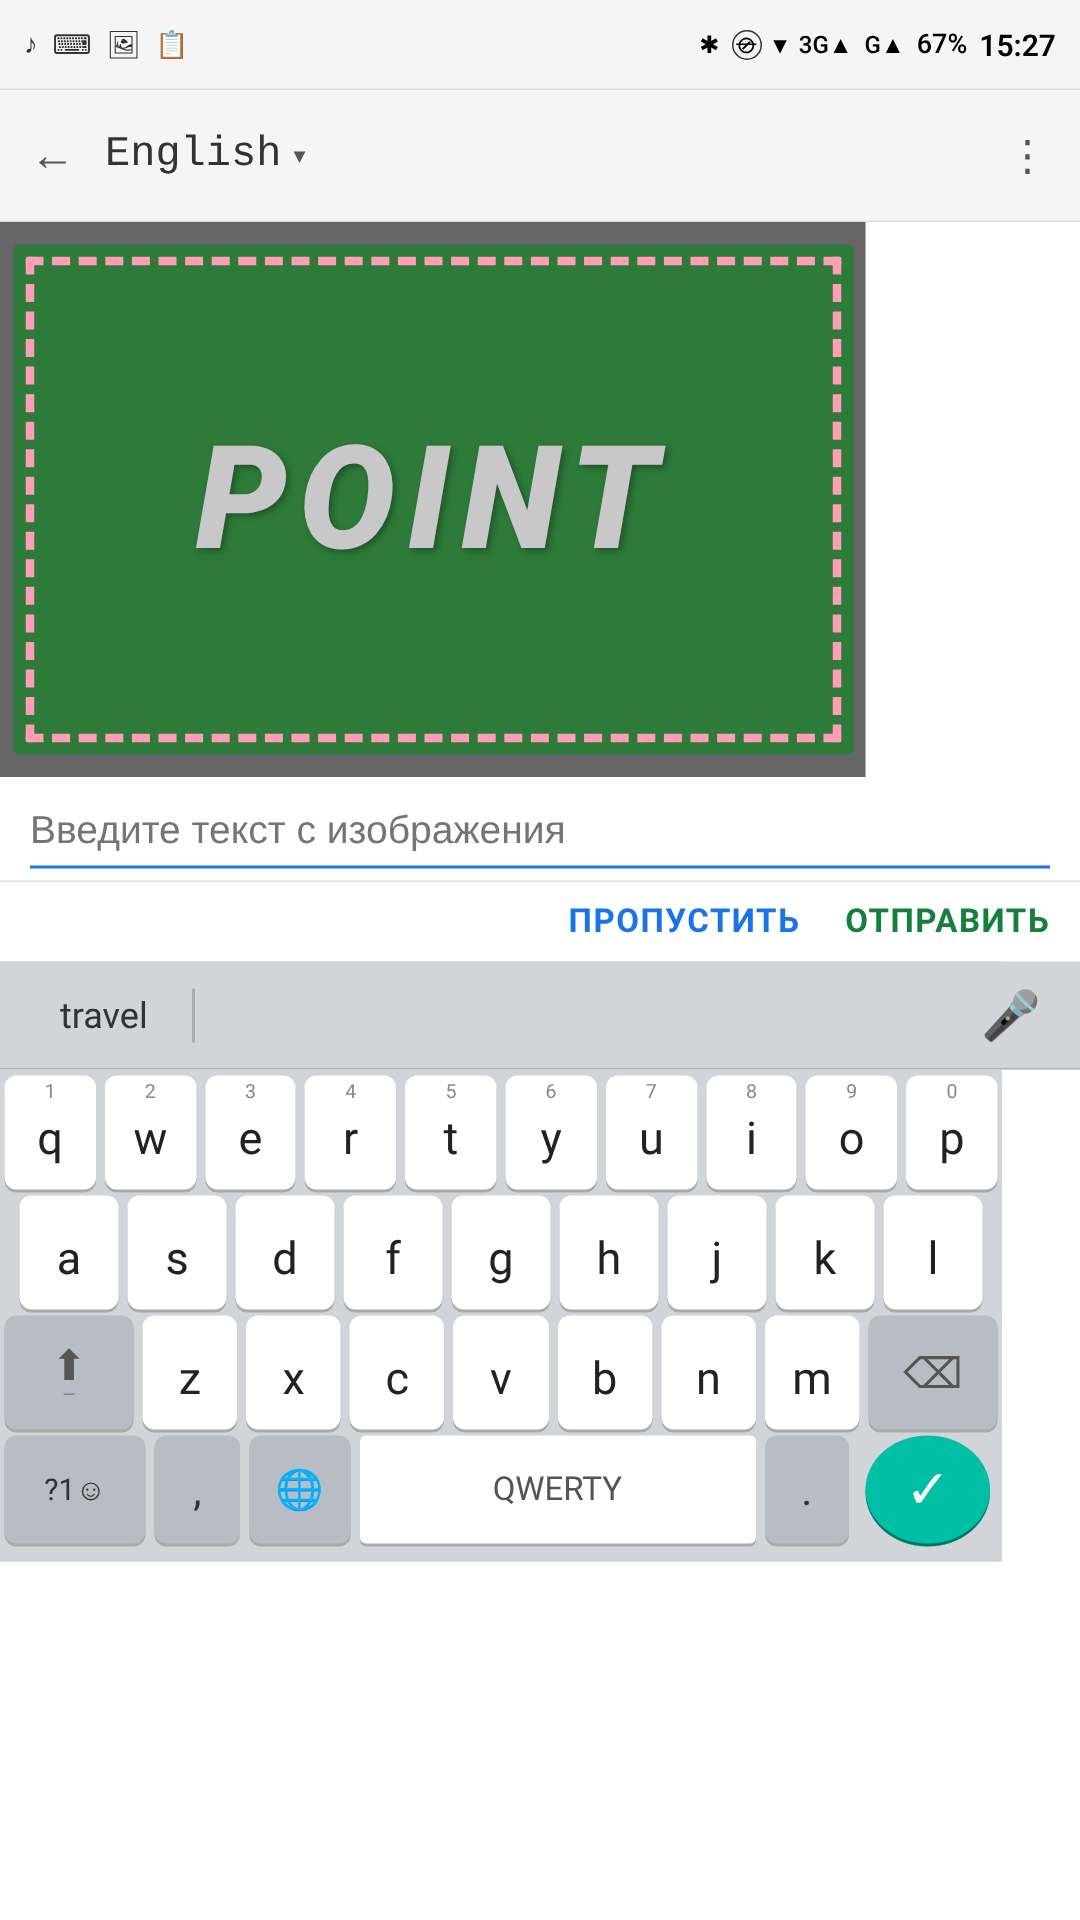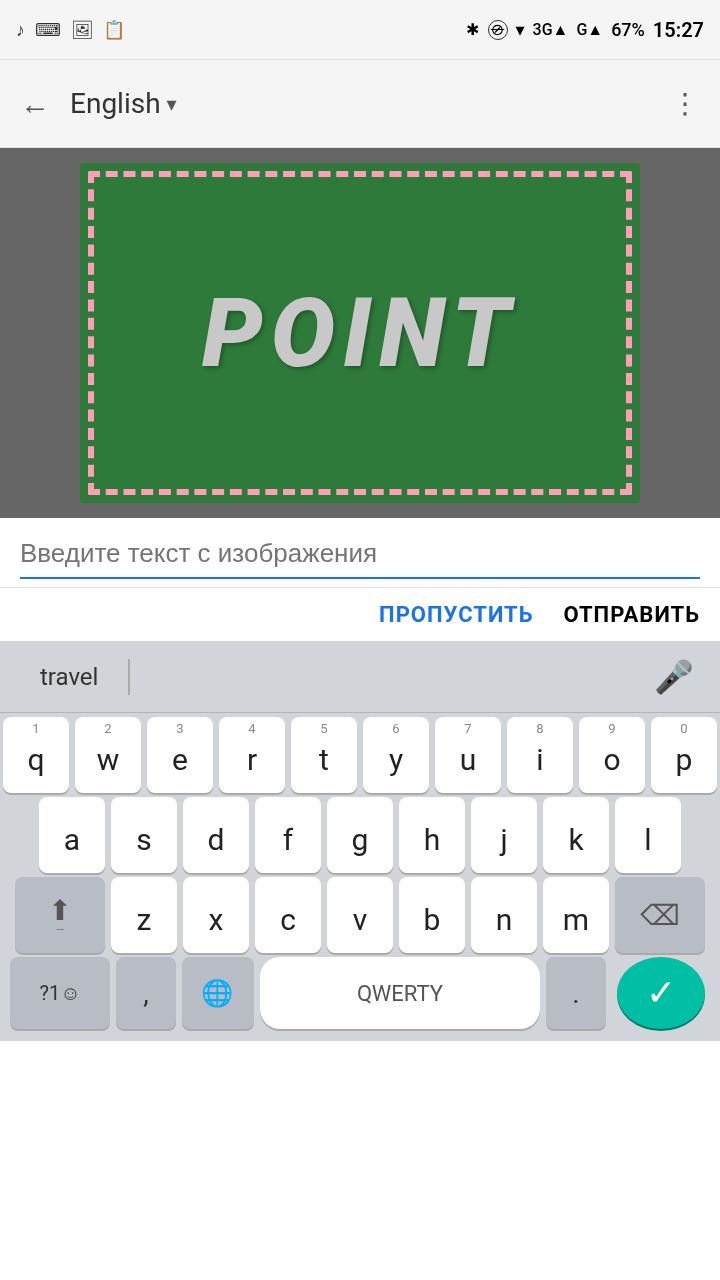--- a/index.html
+++ b/index.html
@@ -56,36 +56,37 @@
       cursor: pointer;
       margin-right: 20px;
     }
     .language-selector {
       display: flex;
       align-items: center;
       gap: 6px;
       font-size: 26px;
       color: #333;
       cursor: pointer;
+      font-family: Liberation Mono, monospace;
     }
     .dropdown-arrow {
       font-size: 20px;
       color: #555;
     }
     .more-btn {
       margin-left: auto;
       font-size: 28px;
       color: #555;
       cursor: pointer;
       letter-spacing: 1px;
     }
 
     
     .image-area {
-      width: 720px;
+      width: 577px;
       height: 370px;
       background: #888;
       display: flex;
       align-items: center;
       justify-content: center;
       position: relative;
       overflow: hidden;
     }
     .sign-image {
       width: 560px;
@@ -154,25 +155,25 @@
       gap: 30px;
       background: #fff;
     }
     .action-btn {
       font-size: 22px;
       font-weight: 700;
       letter-spacing: 1px;
       cursor: pointer;
     }
     .skip-btn { color: #1a73e8; }
-    .send-btn { color: #000000; }
+    .send-btn { color: #15803d; }
 
     
     .keyboard {
-      width: 720px;
+      width: 668px;
       background: #d1d5da;
       padding-top: 0;
     }
 
     
     .suggestions-row {
       width: 720px;
       height: 72px;
       background: #d1d5da;
       display: flex;
@@ -458,21 +459,21 @@
     <div class="key-row" style="margin-bottom:8px;">
       <div class="key-bottom" style="width:100px;font-size:20px;">
         <span>?1☺</span>
       </div>
       <div class="key-bottom" style="width:60px;">
         <span style="font-size:28px;">,</span>
       </div>
       <div class="key-bottom" style="width:72px;font-size:26px;">
         <span>🌐</span>
       </div>
-      <div class="key key-space" style="height:72px;border-radius:20px;box-shadow:0 2px 0 #aaa;">
+      <div class="key key-space" style="height:72px;border-radius:4px;box-shadow:0 2px 0 #aaa;">
         <span style="font-size:22px;color:#555;margin-top:0;">QWERTY</span>
       </div>
       <div class="key-bottom" style="width:60px;">
         <span style="font-size:28px;">.</span>
       </div>
       <div class="key-enter">
         <span class="key-enter-check">✓</span>
       </div>
     </div>
 

